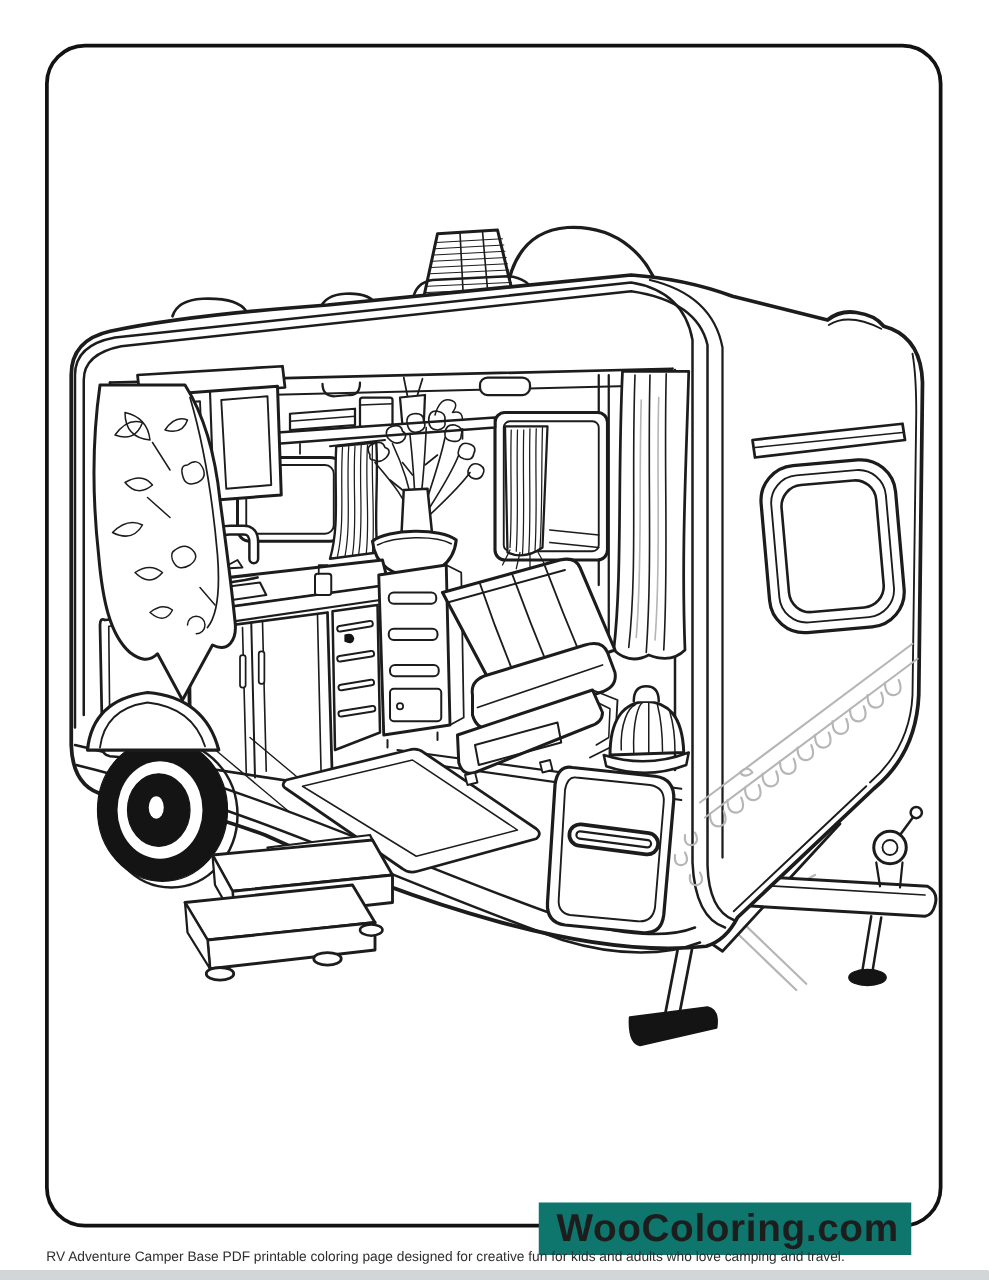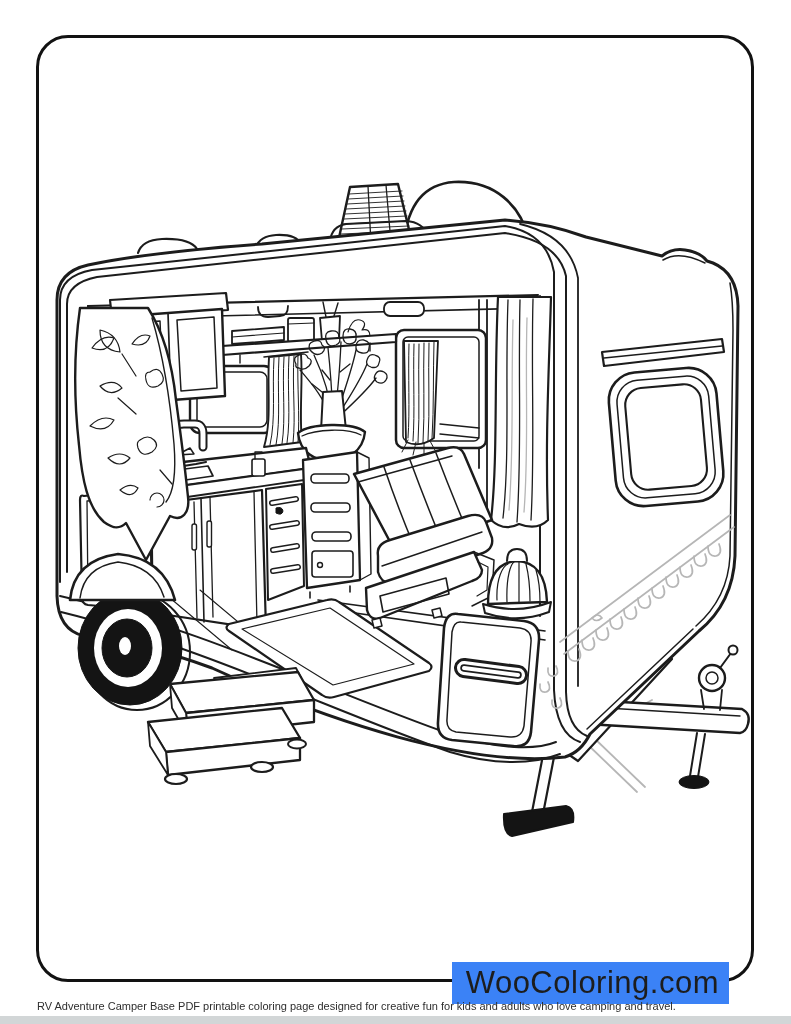--- a/index.html
+++ b/index.html
@@ -2,22 +2,22 @@
 <html><head>
 <meta charset="utf-8">
 <style>
   html,body{margin:0;padding:0;background:#ffffff;}
   .page{position:relative;width:791px;height:1024px;background:#ffffff;overflow:hidden;
         font-family:"Liberation Sans", sans-serif;}
   .frame{position:absolute;left:36px;top:35px;width:712px;height:941px;
          border:3.5px solid #121212;border-radius:32px;}
   .art{position:absolute;left:0;top:0;width:791px;height:1024px;}
   .branding{position:absolute;right:62px;top:962px;height:42px;line-height:42px;
-            background:#3b82f6;padding:0 10px 0 14px;font-size:31px;letter-spacing:.5px;
-            color:#1d1d1d;z-index:5;}
+            background:#0f766e;padding:0 10px 0 14px;font-size:31px;letter-spacing:.5px;
+            color:#1d1d1d;z-index:5;font-weight:bold;}
   .caption{position:absolute;left:37px;top:1000px;width:740px;font-size:11px;
            color:#2e2e2e;z-index:5;}
   .footer-strip{position:absolute;left:0;bottom:0;width:791px;height:8px;background:#d2d6d7;z-index:4;}
   svg .k{stroke:#1c1c1c;fill:none;stroke-linecap:round;stroke-linejoin:round;}
   svg .w{fill:#ffffff;}
   svg .g{stroke:#b6b6b6;fill:none;stroke-linecap:round;stroke-linejoin:round;}
   svg .blk{fill:#141414;stroke:#141414;stroke-linejoin:round;}
 </style>
 </head>
 <body>

